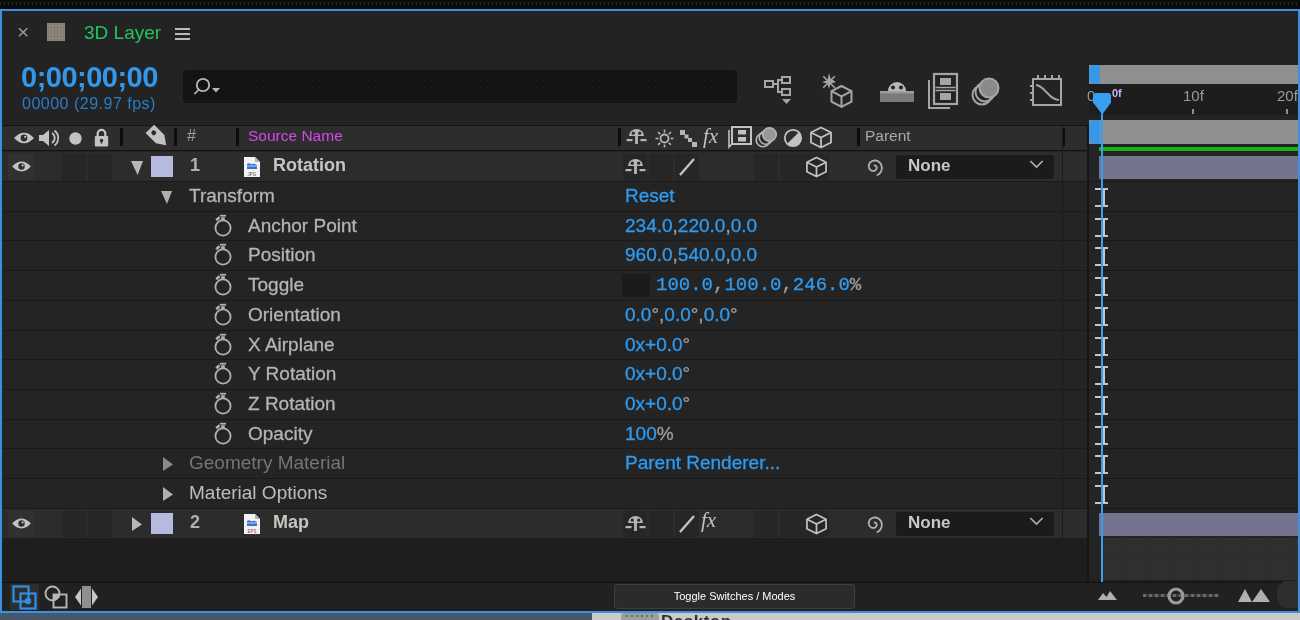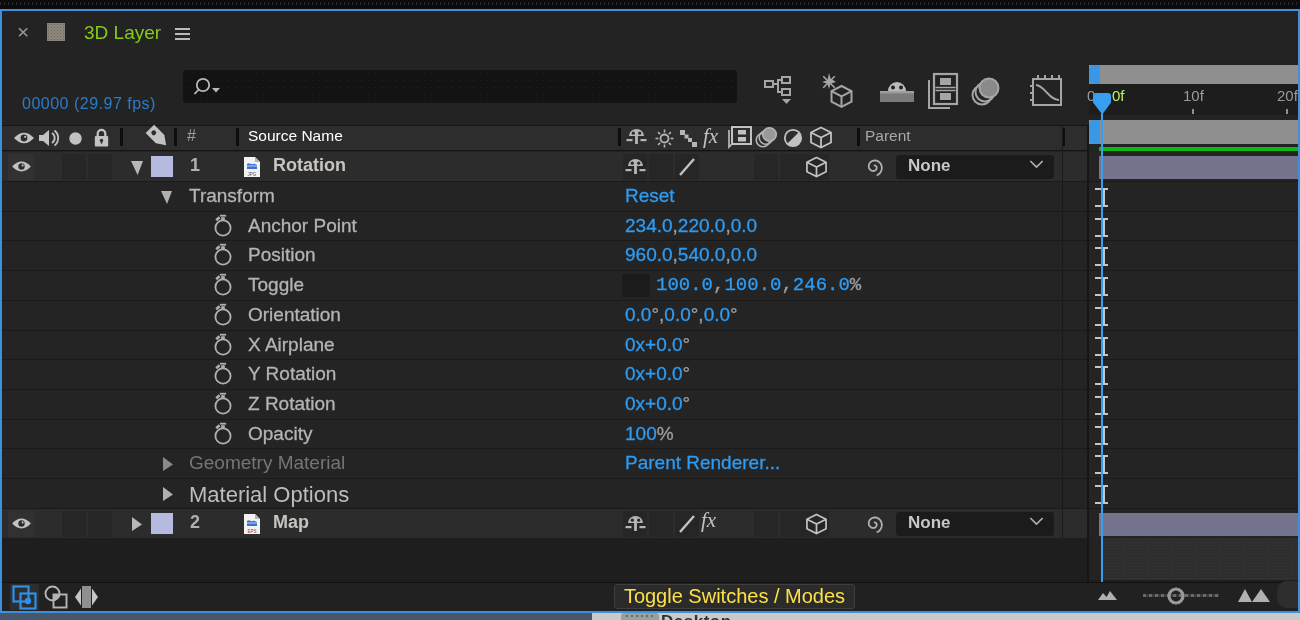--- a/index.html
+++ b/index.html
@@ -24,25 +24,26 @@
  <div class="abs" style="left:0;top:2px;width:1300px;height:3px;background:repeating-linear-gradient(90deg,#2a2a2a 0 1px,#0b0b0b 1px 4px);"></div>
  <div class="abs blue" style="left:0;top:9px;width:1300px;height:2px;"></div>
  <div class="abs blue" style="left:0;top:9px;width:2px;height:604px;"></div>
  <div class="abs blue" style="left:1298px;top:9px;width:2px;height:604px;"></div>
  <div class="abs blue" style="left:0;top:610px;width:1300px;height:3px;"></div>
 
  <div id="panel">
 
   <div class="t" style="left:15px;top:9px;color:#9a9a9a;font-size:21px;">×</div>
   <div class="abs" style="left:45px;top:12px;width:18px;height:18px;background:#8a847a;background-image:radial-gradient(#6e6a62 0.8px,transparent 0.8px);background-size:3px 3px;"></div>
-  <div class="t" style="left:82px;top:11px;color:#84cc16;font-size:19px;">3D Layer</div>
+  <div class="t" style="left:82px;top:11px;color:#22c55e;font-size:19px;">3D Layer</div>
   <div class="abs" style="left:173px;top:17px;width:15px;height:2px;background:#bbb;"></div>
   <div class="abs" style="left:173px;top:22px;width:15px;height:2px;background:#bbb;"></div>
   <div class="abs" style="left:173px;top:27px;width:15px;height:2px;background:#bbb;"></div>
 
+  <div class="t" style="left:19px;top:50px;color:#3298ec;font-size:29px;font-weight:bold;letter-spacing:-0.5px;">0;00;00;00</div>
   <div class="t" style="left:20px;top:84px;color:#2b7cc8;font-size:16px;letter-spacing:0.5px;">00000 (29.97 fps)</div>
 
   <div class="abs" style="left:181px;top:59px;width:554px;height:33px;background:#131313;background-image:radial-gradient(#212121 0.6px,transparent 0.7px);background-size:7px 7px;border-radius:3px;"></div>
   <svg class="abs" style="left:189px;top:64px;" width="36" height="24" viewBox="0 0 36 24">
     <circle cx="12" cy="10" r="6.2" fill="none" stroke="#b9b9b9" stroke-width="1.8"></circle>
     <line x1="7.8" y1="14.5" x2="3.5" y2="19" stroke="#b9b9b9" stroke-width="1.8"></line>
     <path d="M21 13 l8 0 l-4 4.6 z" fill="#b9b9b9"></path>
   </svg>
 
   <svg class="abs" style="left:760px;top:62px;" width="34" height="34" viewBox="0 0 34 34">
@@ -190,21 +191,21 @@
      <path d="M15.8 4.2 A8.2 8.2 0 0 1 4.2 15.8 Z" fill="#c2c2c2"></path>
    </svg>
 
    <svg class="abs" style="left:807px;top:115px;" width="24" height="23" viewBox="0 0 24 23">
      <path d="M12 1.5 L22 6.5 v10 L12 21.5 L2 16.5 v-10 Z M2 6.5 L12 11.5 L22 6.5 M12 11.5 V21.5" fill="none" stroke="#c2c2c2" stroke-width="1.8"></path>
    </svg>
    <div class="abs" style="left:855px;top:117px;width:3px;height:18px;background:#0d0d0d;"></div>
    <div class="abs" style="left:1060px;top:117px;width:3px;height:18px;background:#0d0d0d;"></div>
   </div>
   <div class="t" style="left:185px;top:116px;color:#9e9e9e;font-size:16px;">#</div>
-  <div class="t" style="left:246px;top:116px;color:#ffffff;font-size:15.5px;">Source Name</div>
+  <div class="t" style="left:246px;top:116px;color:#d946ef;font-size:15.5px;">Source Name</div>
   <div class="t" style="left:863px;top:116px;color:#a8a8a8;font-size:15.5px;">Parent</div>
 
   <div id="rows">
    <div class="abs" style="left:0;top:141px;width:1296px;height:386px;background:#242424;"></div>
 
    <div class="abs" style="left:0;top:141px;width:1085px;height:30px;background:#2c2c2c;"></div>
    <div class="abs" style="left:0;top:498px;width:1085px;height:29px;background:#2c2c2c;"></div>
 
    <div class="sep" style="top:170px;width:1296px;"></div>
    <div class="sep" style="top:200px;width:1296px;"></div>
@@ -322,21 +323,21 @@
 
    <svg class="abs" style="left:161px;top:446px;" width="10" height="14" viewBox="0 0 10 14">
           <path d="M0 0 v14 L10 7.6z" fill="#8a8a8a"></path>
         </svg>
    <div class="t" style="left:187px;top:441px;color:#757575;font-size:19px;">Geometry Material</div>
    <div class="t val" style="left:623px;top:441px;">Parent Renderer...</div>
 
    <svg class="abs" style="left:161px;top:476px;" width="10" height="14" viewBox="0 0 10 14">
           <path d="M0 0 v14 L10 7.6z" fill="#b0b0b0"></path>
         </svg>
-   <div class="t" style="left:187px;top:471px;color:#bdbdbd;font-size:22px;">Material Options</div>
+   <div class="t" style="left:187px;top:471px;color:#bdbdbd;font-size:19px;">Material Options</div>
 
    <div class="cell" style="left:6px;top:500px;width:26px;height:26px;background:#313131;"></div>
    <svg class="abs" style="left:9px;top:505px;" width="21" height="15" viewBox="0 0 22 16">
      <path d="M1 8 Q11 -2.5 21 8 Q11 18.5 1 8Z" fill="#c2c2c2"></path>
           <circle cx="11" cy="8" r="3.4" fill="#2d2d2d"></circle>
           <circle cx="12.2" cy="6.8" r="1.1" fill="#c2c2c2"></circle>
    </svg>
    <div class="cell" style="left:60px;top:500px;width:24px;height:26px;"></div>
    <div class="cell" style="left:86px;top:500px;width:24px;height:26px;"></div>
    <svg class="abs" style="left:130px;top:506px;" width="10" height="14" viewBox="0 0 10 14">
@@ -396,21 +397,21 @@
      <rect x="2.6" y="3.4" width="4.6" height="2.6" fill="#b0b0b0" transform="rotate(-42 4.9 4.7)"></rect>
             </g>
    </defs>
         </svg>
 
    <div class="abs" style="left:1087px;top:54px;width:209px;height:19px;background:#8f8f8f;background-image:radial-gradient(#838383 0.6px,transparent 0.7px);background-size:2px 2px;"></div>
    <div class="abs" style="left:1087px;top:54px;width:11px;height:19px;background:#3a97e8;border-radius:5px 0 0 5px;"></div>
 
    <div class="abs" style="left:1087px;top:73px;width:209px;height:31px;background:#1d1d1d;"></div>
    <div class="t" style="left:1085px;top:76px;color:#9a9a9a;font-size:15px;">0</div>
-   <div class="t" style="left:1110px;top:76px;color:#bef264;font-size:15px;">0f</div>
+   <div class="t" style="left:1110px;top:76px;color:#c4b5fd;font-size:11px;font-weight:bold;">0f</div>
    <div class="t" style="left:1181px;top:76px;color:#9a9a9a;font-size:15px;">10f</div>
    <div class="t" style="left:1275px;top:76px;color:#9a9a9a;font-size:15px;">20f</div>
    <div class="abs" style="left:1190px;top:98px;width:2px;height:5px;background:#909090;"></div>
    <div class="abs" style="left:1284px;top:98px;width:2px;height:5px;background:#909090;"></div>
 
    <div class="abs" style="left:1087px;top:109px;width:209px;height:24px;background:#8f8f8f;background-image:radial-gradient(#838383 0.6px,transparent 0.7px);background-size:2px 2px;"></div>
    <div class="abs" style="left:1087px;top:109px;width:11px;height:24px;background:#3a97e8;border-radius:5px 0 0 5px;"></div>
 
    <div class="abs" style="left:1097px;top:136px;width:199px;height:4px;background:#14b514;"></div>
 
@@ -500,21 +501,21 @@
      <rect x="9.5" y="9.5" width="13" height="13" fill="none" stroke="#b5b5b5" stroke-width="1.9"></rect>
      <path d="M9.5 9.5 h5.9 a7 7 0 0 1 -5.9 5.9 z" fill="#b5b5b5"></path>
    </svg>
 
    <svg class="abs" style="left:72px;top:574px;" width="25" height="24" viewBox="0 0 25 24">
      <rect x="8" y="1" width="9" height="22" fill="#8f8f8f"></rect>
      <path d="M7 3.5 L1 12 L7 20.5 z" fill="#c6c6c6"></path>
      <path d="M18 3.5 L24 12 L18 20.5 z" fill="#c6c6c6"></path>
    </svg>
 
-   <div class="abs" style="left:612px;top:573px;width:239px;height:23px;background:#2b2b2b;border:1px solid #3e3e3e;border-radius:3px;color:#fde047;font-size:20px;text-align:center;line-height:23px;">Toggle Switches / Modes</div>
+   <div class="abs" style="left:612px;top:573px;width:239px;height:23px;background:#2b2b2b;border:1px solid #3e3e3e;border-radius:3px;color:#ffffff;font-size:11px;text-align:center;line-height:23px;">Toggle Switches / Modes</div>
 
    <svg class="abs" style="left:1096px;top:579px;" width="19" height="10" viewBox="0 0 19 10">
      <path d="M0 10 L5 3 L8.5 7 L12 1 L19 10 z" fill="#b0b0b0"></path>
    </svg>
    <div class="abs" style="left:1141px;top:583px;width:76px;height:3px;background:repeating-linear-gradient(90deg,#6a6a6a 0 3px,#3a3a3a 3px 6px);"></div>
    <svg class="abs" style="left:1164px;top:575px;" width="20" height="20" viewBox="0 0 20 20">
           <circle cx="10" cy="10" r="7" fill="none" stroke="#9a9a9a" stroke-width="3.2"></circle>
         </svg>
    <svg class="abs" style="left:1235px;top:577px;" width="33" height="14" viewBox="0 0 33 14">
      <path d="M7 14 L14 1 L21 14 z" fill="#b0b0b0" transform="translate(-6,0)"></path>

